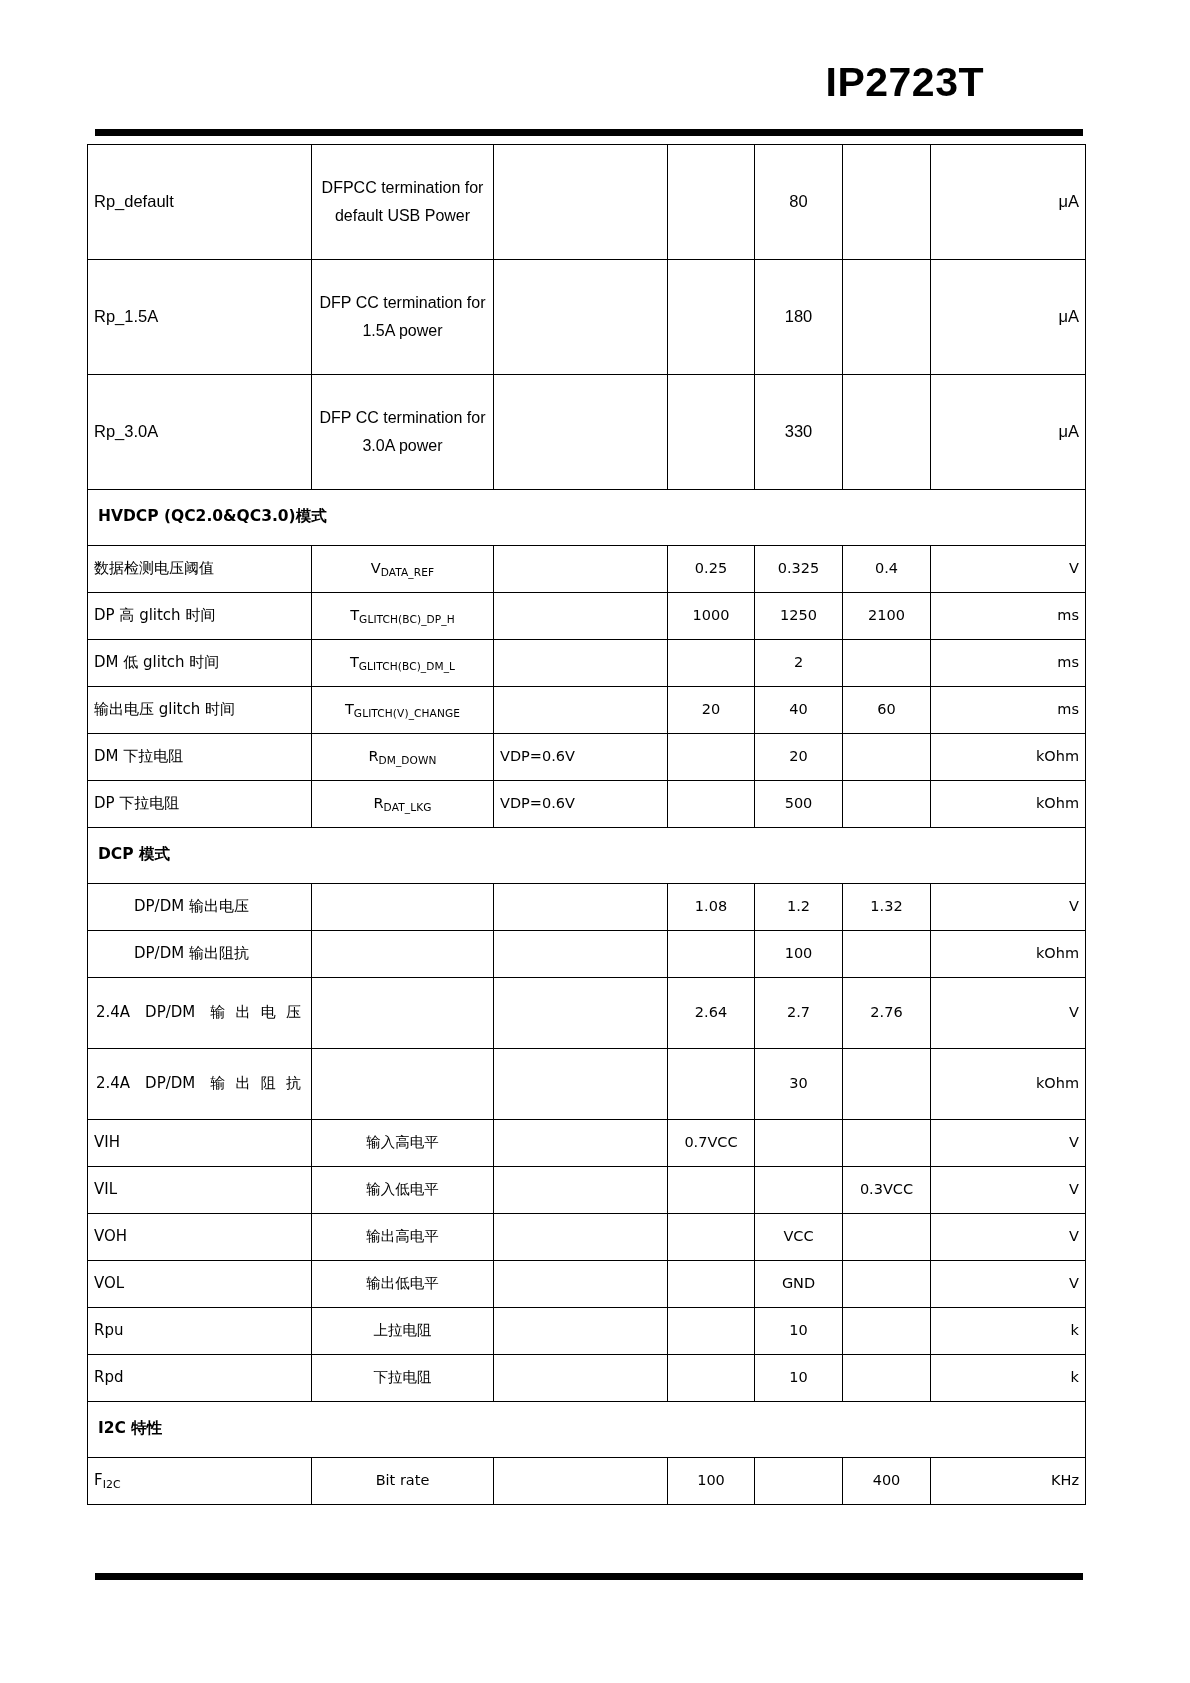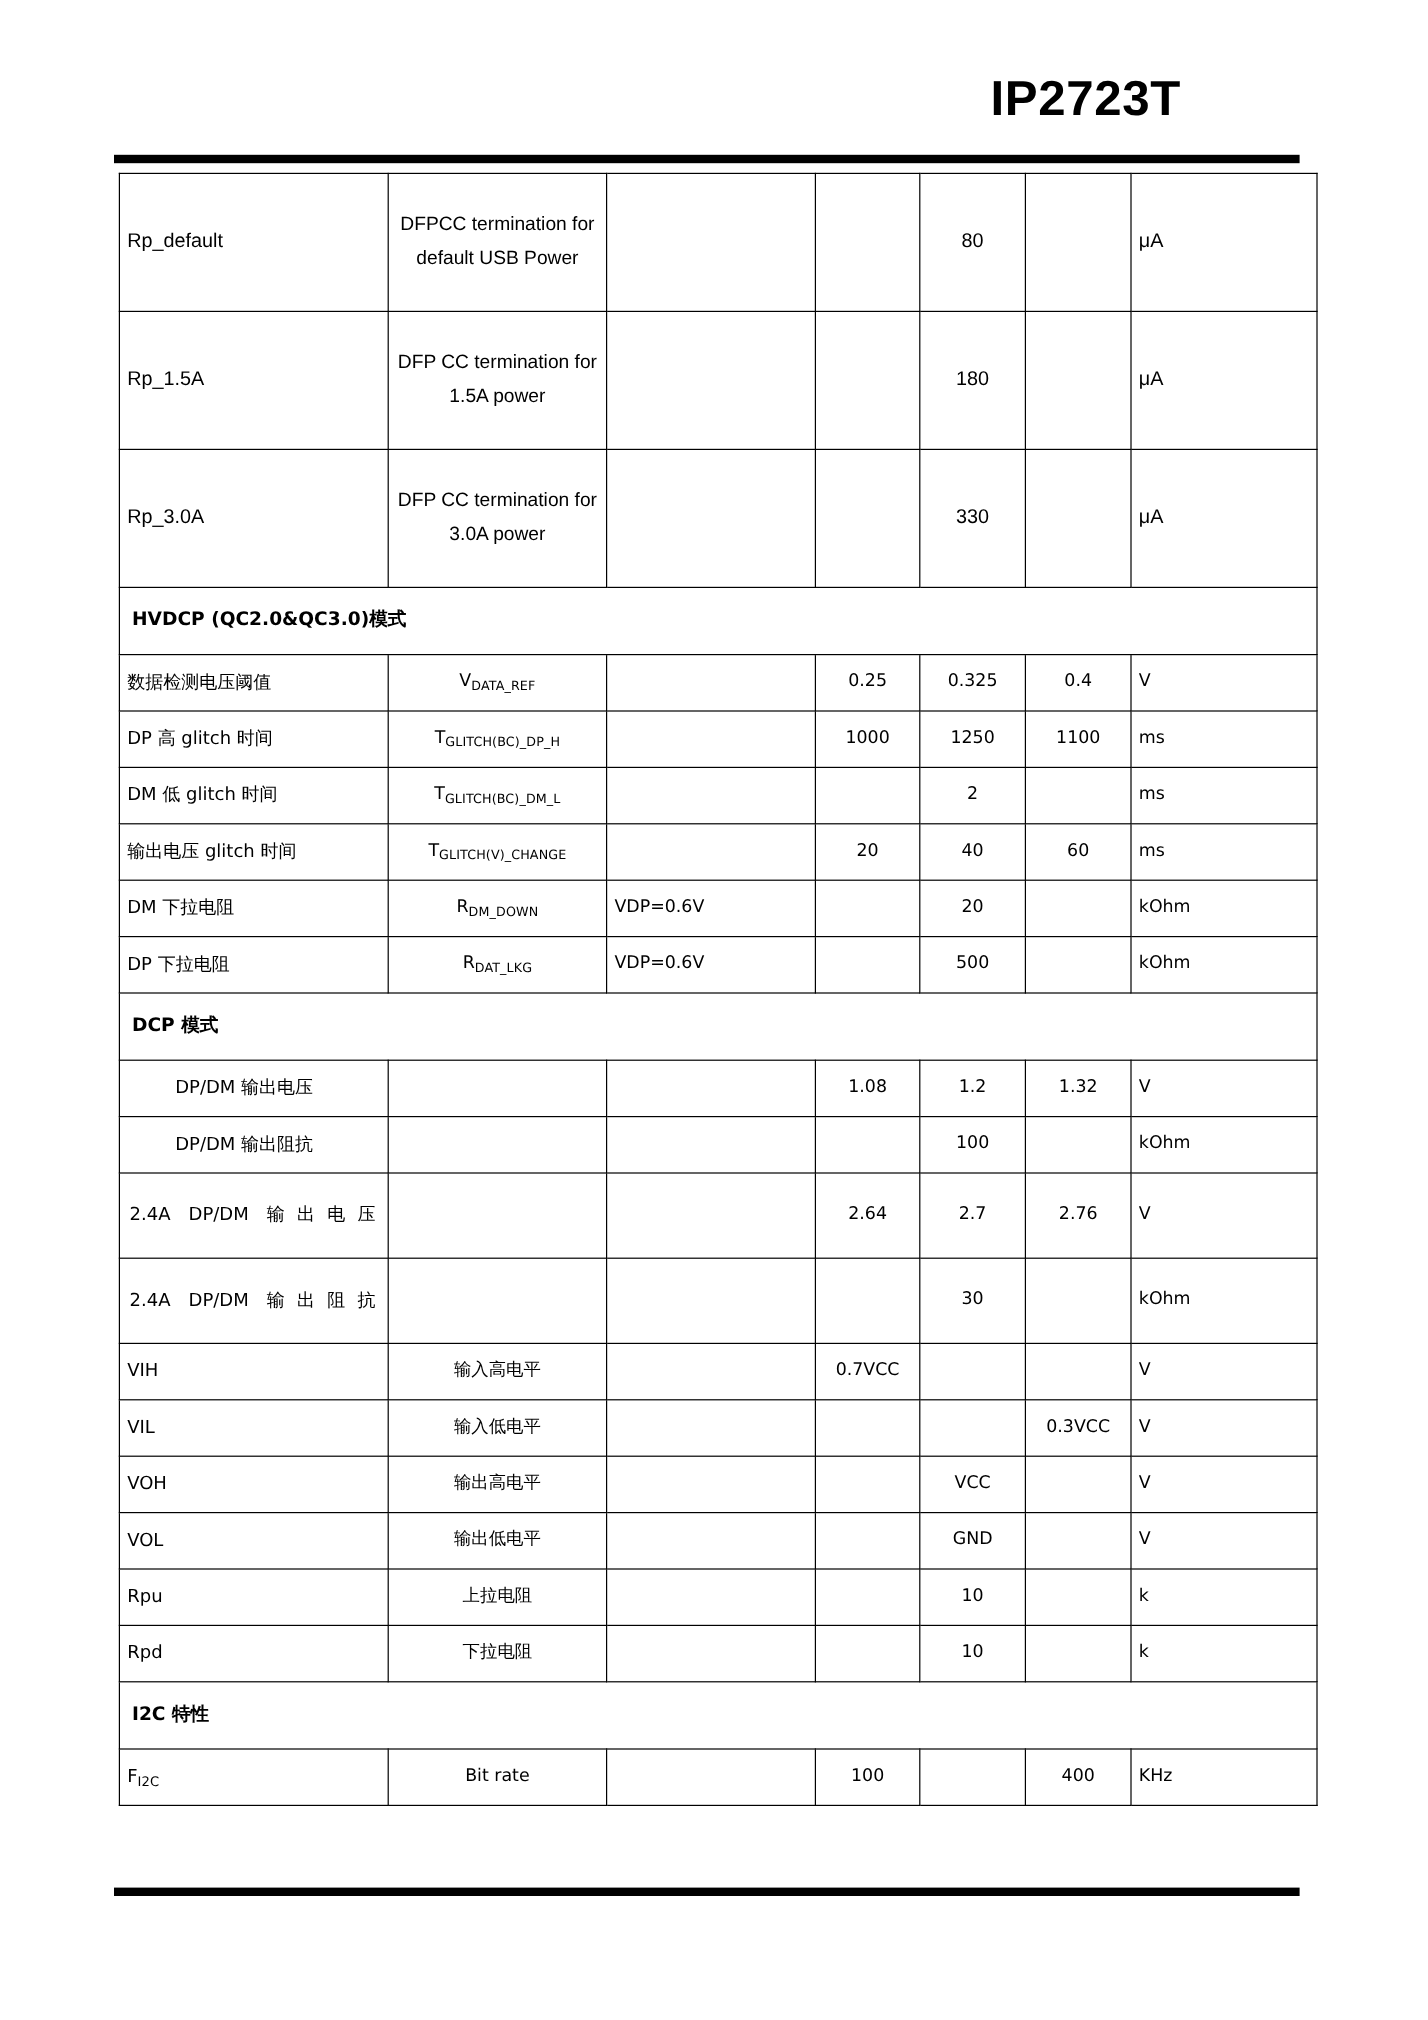--- a/index.html
+++ b/index.html
@@ -47,21 +47,21 @@
     left: 95px;
     top: 1573px;
     width: 988px;
     height: 7px;
     background: #000000;
   }
 
   
   .spec-table {
     position: absolute;
-    left: 99px;
+    left: 87px;
     top: 144px;
     width: 998px;
     border-collapse: collapse;
     table-layout: fixed;
   }
   .spec-table td {
     border: 1px solid #000000;
     font-size: 15.5px;
     padding: 4px 6px;
     vertical-align: middle;
@@ -75,21 +75,21 @@
   col.c-min    { width: 87px; }
   col.c-typ    { width: 88px; }
   col.c-max    { width: 88px; }
   col.c-unit   { width: 155px; }
 
   
   .p-cell   { text-align: left; }
   .d-cell   { text-align: center; }
   .c-cell   { text-align: left; }
   .v-cell   { text-align: center; }
-  .u-cell   { text-align: left; }
+  .u-cell   { text-align: right; }
 
   
   tr.cc-row td { font-family: "Liberation Sans", sans-serif; font-size: 16px; }
   tr.cc-row td.d-cell { line-height: 1.72; }
   tr.cc-row td.p-cell,
   tr.cc-row td.v-cell,
   tr.cc-row td.u-cell { font-size: 16.5px; }
 
   
   tr.body-row td {
@@ -192,21 +192,21 @@
           <td class="v-cell">0.325</td>
           <td class="v-cell">0.4</td>
           <td class="u-cell">V</td>
         </tr>
         <tr class="body-row mid">
           <td class="p-cell">DP 高 glitch 时间</td>
           <td class="d-cell"><span class="sym"><span>T</span><sub>GLITCH(BC)_DP_H</sub></span></td>
           <td class="c-cell"></td>
           <td class="v-cell">1000</td>
           <td class="v-cell">1250</td>
-          <td class="v-cell">1100</td>
+          <td class="v-cell">2100</td>
           <td class="u-cell">ms</td>
         </tr>
         <tr class="body-row mid">
           <td class="p-cell">DM 低 glitch 时间</td>
           <td class="d-cell"><span class="sym"><span>T</span><sub>GLITCH(BC)_DM_L</sub></span></td>
           <td class="c-cell"></td>
           <td class="v-cell"></td>
           <td class="v-cell">2</td>
           <td class="v-cell"></td>
           <td class="u-cell">ms</td>

